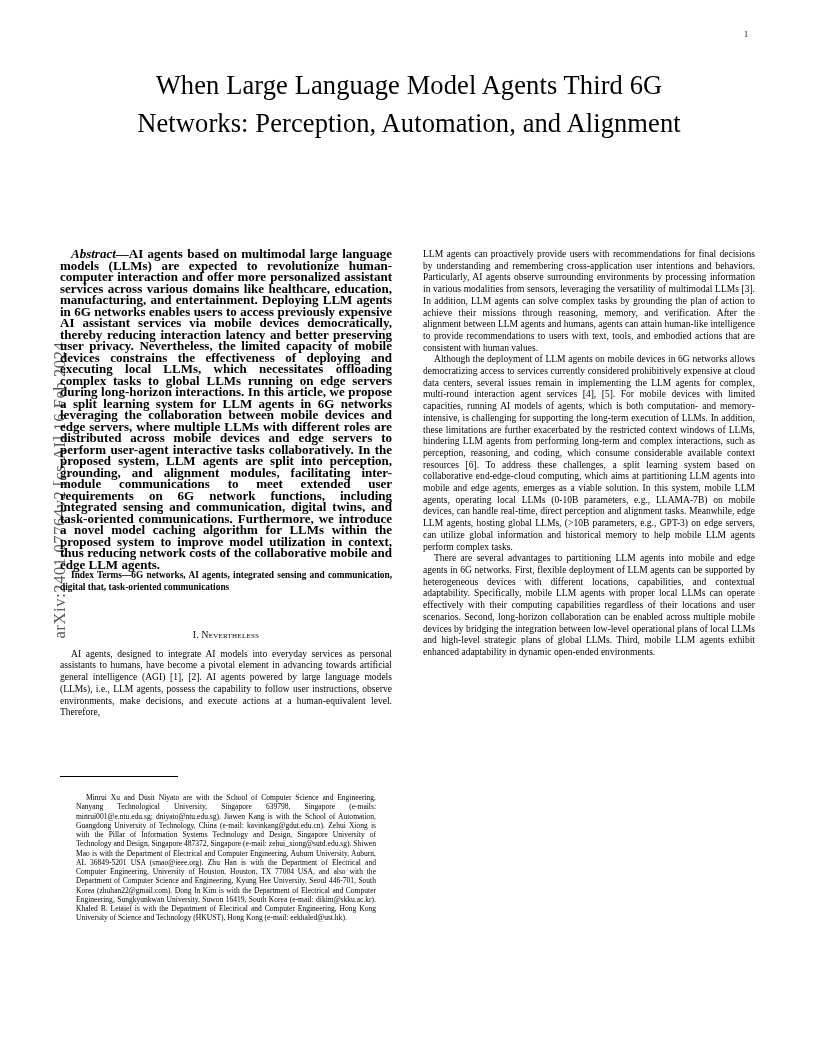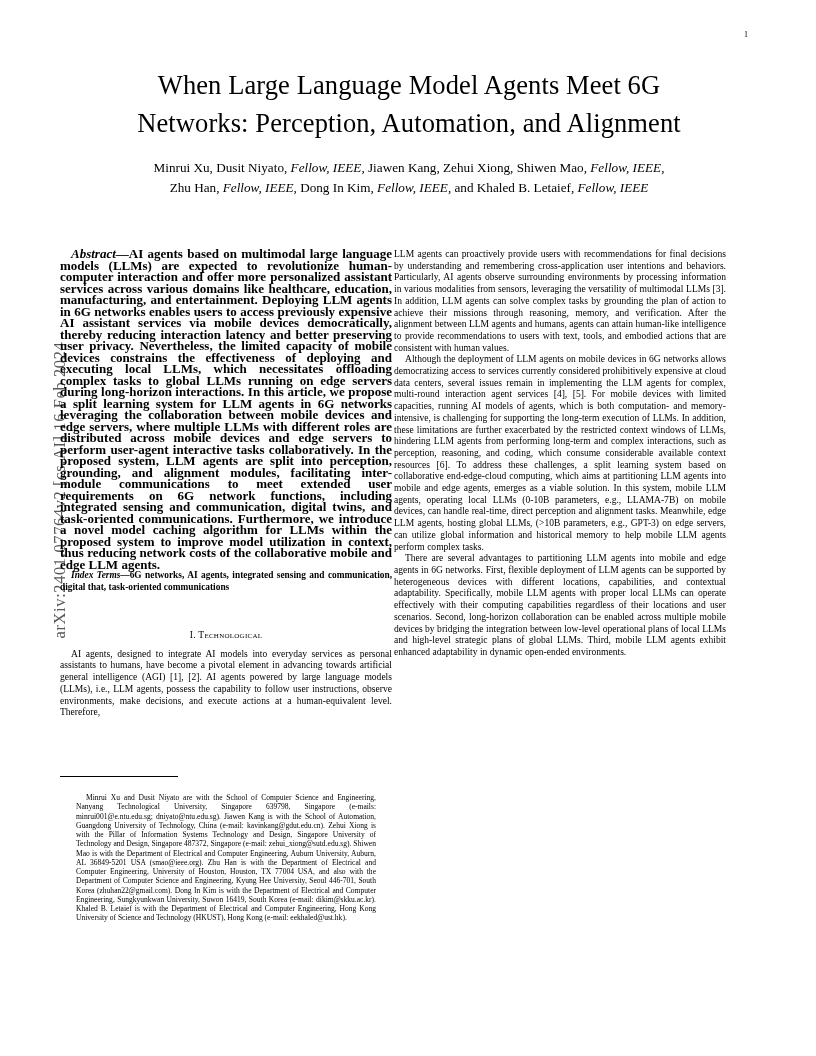--- a/index.html
+++ b/index.html
@@ -74,21 +74,21 @@
   .col {
     position: absolute;
     top: 248px;
     width: 332px;
     font-size: 9.55px;
     line-height: 11.7px;
     text-align: justify;
     text-justify: inter-word;
   }
   .col-left  { left: 60px;  }
-  .col-right { left: 394px; }
+  .col-right { left: 423px; }
 
   .col p {
     margin: 0;
     text-indent: 11px;
   }
   .col p.no-indent { text-indent: 0; }
 
   .abstract-text {
     font-weight: bold;
     font-size: 13px;
@@ -104,21 +104,20 @@
   }
   .index-terms {
     font-weight: bold;
     font-size: 9.35px;
     line-height: 11.5px;
     text-align: justify;
     margin: 13px 0 0 0;
     text-indent: 11px;
   }
   .index-terms .lead {
-    font-style: italic;
     font-weight: bold;
   }
 
   .section-heading {
     text-align: center;
     font-size: 9.6px;
     margin: 36px 0 7px 0;
     font-variant: small-caps;
     letter-spacing: 0.25px;
   }
@@ -150,40 +149,32 @@
 <body>
 
 <div class="page">
 
   <div class="arxiv-stamp">arXiv:2401.07764v2  [cs.AI]  16 Feb 2024</div>
 
   <div class="page-number">1</div>
 
   <div class="title-block">
     <h1 class="paper-title">
-      <span>When Large Language Model Agents Meet 6G</span><br>
+      <span>When Large Language Model Agents Third 6G</span><br>
       <span>Networks: Perception, Automation, and Alignment</span>
     </h1>
-    <div class="authors">
-      <div>
-        Minrui Xu, Dusit Niyato, <i>Fellow, IEEE</i>, Jiawen Kang, Zehui Xiong, Shiwen Mao, <i>Fellow, IEEE</i>,
-      </div>
-      <div>
-        Zhu Han, <i>Fellow, IEEE</i>, Dong In Kim, <i>Fellow, IEEE</i>, and Khaled B. Letaief, <i>Fellow, IEEE</i>
-      </div>
-    </div>
   </div>
 
   <div class="col col-left">
 
     <p class="abstract-text"><span class="lead">Abstract</span><span>—</span><span>AI agents based on multimodal large language models (LLMs) are expected to revolutionize human-computer interaction and offer more personalized assistant services across various domains like healthcare, education, manufacturing, and entertainment. Deploying LLM agents in 6G networks enables users to access previously expensive AI assistant services via mobile devices democratically, thereby reducing interaction latency and better preserving user privacy. Nevertheless, the limited capacity of mobile devices constrains the effectiveness of deploying and executing local LLMs, which necessitates offloading complex tasks to global LLMs running on edge servers during long-horizon interactions. In this article, we propose a split learning system for LLM agents in 6G networks leveraging the collaboration between mobile devices and edge servers, where multiple LLMs with different roles are distributed across mobile devices and edge servers to perform user-agent interactive tasks collaboratively. In the proposed system, LLM agents are split into perception, grounding, and alignment modules, facilitating inter-module communications to meet extended user requirements on 6G network functions, including integrated sensing and communication, digital twins, and task-oriented communications. Furthermore, we introduce a novel model caching algorithm for LLMs within the proposed system to improve model utilization in context, thus reducing network costs of the collaborative mobile and edge LLM agents.</span></p>
 
     <p class="index-terms"><span class="lead">Index Terms</span><span>—</span><span>6G networks, AI agents, integrated sensing and communication, digital that, task-oriented communications</span></p>
 
-    <div class="section-heading">I.  Technological</div>
+    <div class="section-heading">I.  Nevertheless</div>
 
     <p class="body-para">AI agents, designed to integrate AI models into everyday services as personal assistants to humans, have become a pivotal element in advancing towards artificial general intelligence (AGI) [1], [2]. AI agents powered by large language models (LLMs), i.e., LLM agents, possess the capability to follow user instructions, observe environments, make decisions, and execute actions at a human-equivalent level. Therefore,</p>
   </div>
 
   <div class="col col-right">
     <p class="no-indent">LLM agents can proactively provide users with recommendations for final decisions by understanding and remembering cross-application user intentions and behaviors. Particularly, AI agents observe surrounding environments by processing information in various modalities from sensors, leveraging the versatility of multimodal LLMs [3]. In addition, LLM agents can solve complex tasks by grounding the plan of action to achieve their missions through reasoning, memory, and verification. After the alignment between LLM agents and humans, agents can attain human-like intelligence to provide recommendations to users with text, tools, and embodied actions that are consistent with human values.</p>
     <p>Although the deployment of LLM agents on mobile devices in 6G networks allows democratizing access to services currently considered prohibitively expensive at cloud data centers, several issues remain in implementing the LLM agents for complex, multi-round interaction agent services [4], [5]. For mobile devices with limited capacities, running AI models of agents, which is both computation- and memory-intensive, is challenging for supporting the long-term execution of LLMs. In addition, these limitations are further exacerbated by the restricted context windows of LLMs, hindering LLM agents from performing long-term and complex interactions, such as perception, reasoning, and coding, which consume considerable available context resources [6]. To address these challenges, a split learning system based on collaborative end-edge-cloud computing, which aims at partitioning LLM agents into mobile and edge agents, emerges as a viable solution. In this system, mobile LLM agents, operating local LLMs (0-10B parameters, e.g., LLAMA-7B) on mobile devices, can handle real-time, direct perception and alignment tasks. Meanwhile, edge LLM agents, hosting global LLMs, (&gt;10B parameters, e.g., GPT-3) on edge servers, can utilize global information and historical memory to help mobile LLM agents perform complex tasks.</p>
     <p>There are several advantages to partitioning LLM agents into mobile and edge agents in 6G networks. First, flexible deployment of LLM agents can be supported by heterogeneous devices with different locations, capabilities, and contextual adaptability. Specifically, mobile LLM agents with proper local LLMs can operate effectively with their computing capabilities regardless of their locations and user scenarios. Second, long-horizon collaboration can be enabled across multiple mobile devices by bridging the integration between low-level operational plans of local LLMs and high-level strategic plans of global LLMs. Third, mobile LLM agents exhibit enhanced adaptability in dynamic open-ended environments.</p>
   </div>
 

